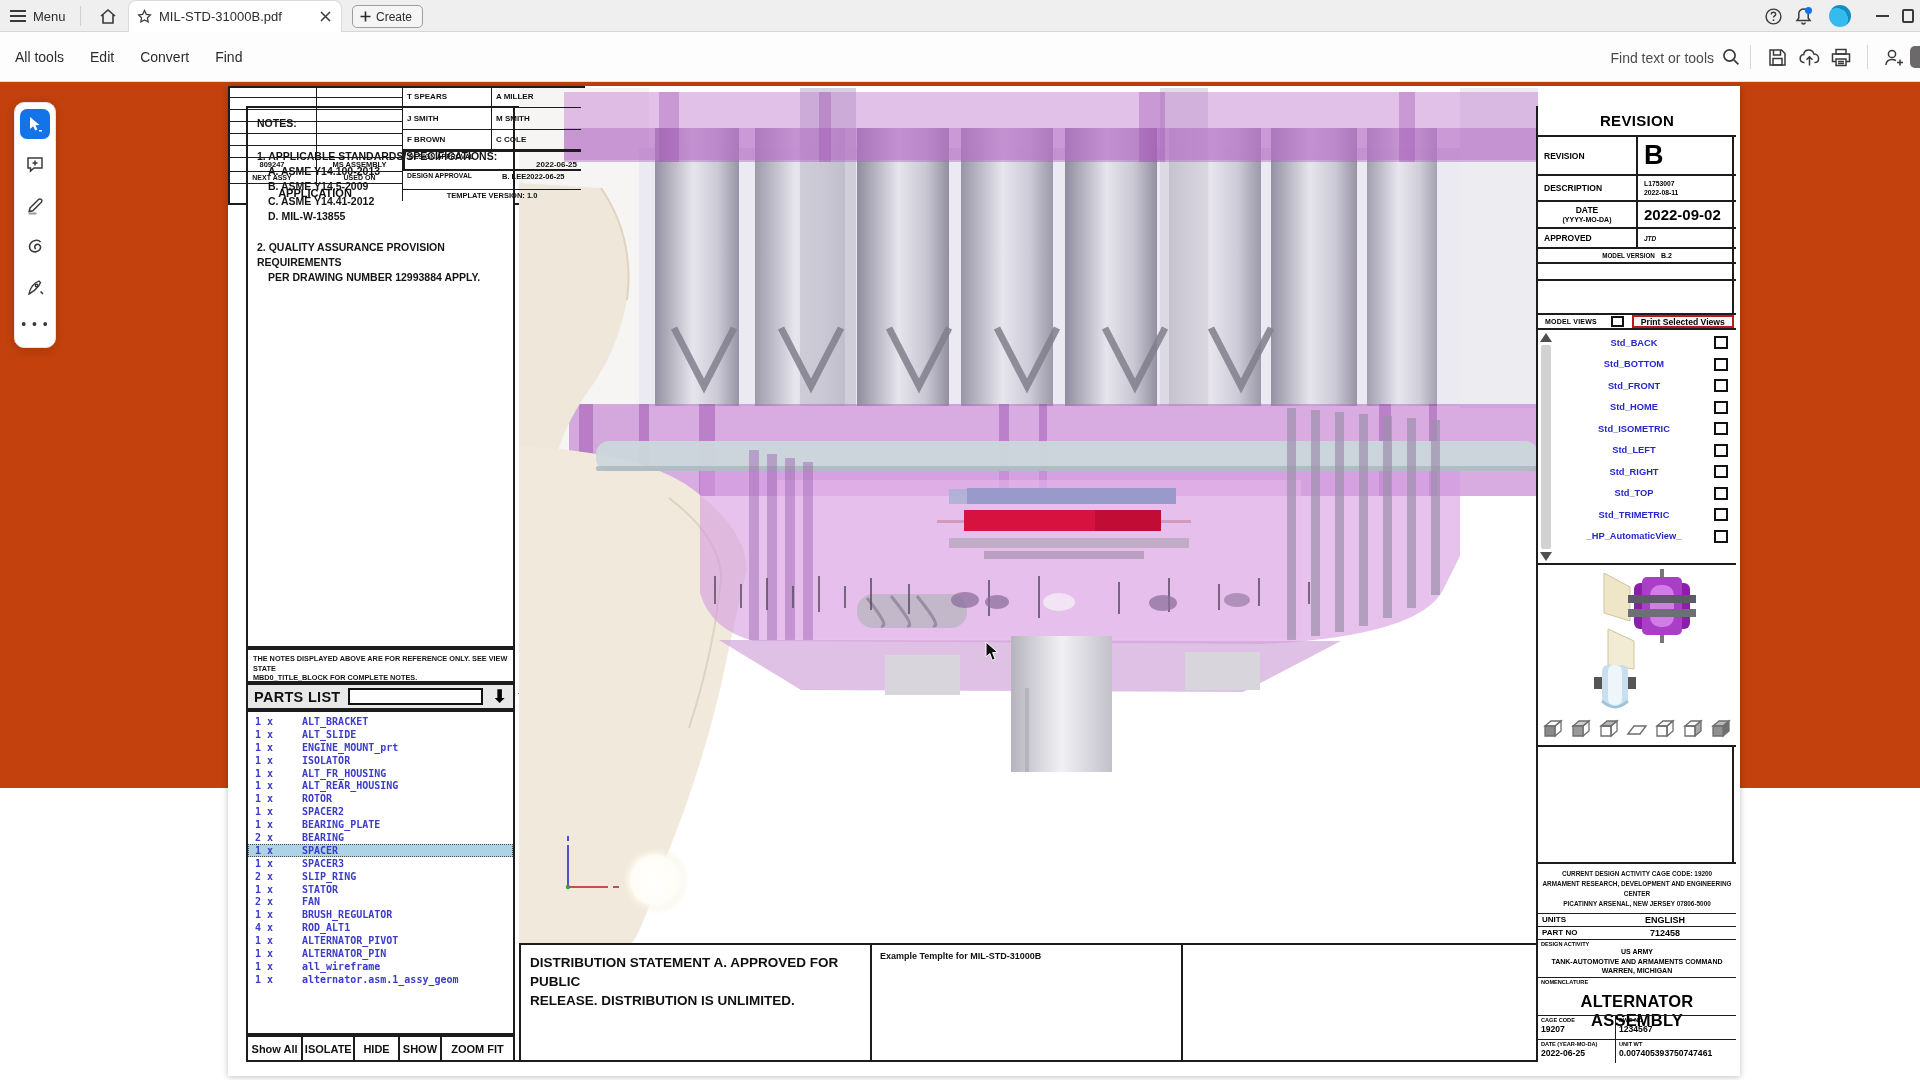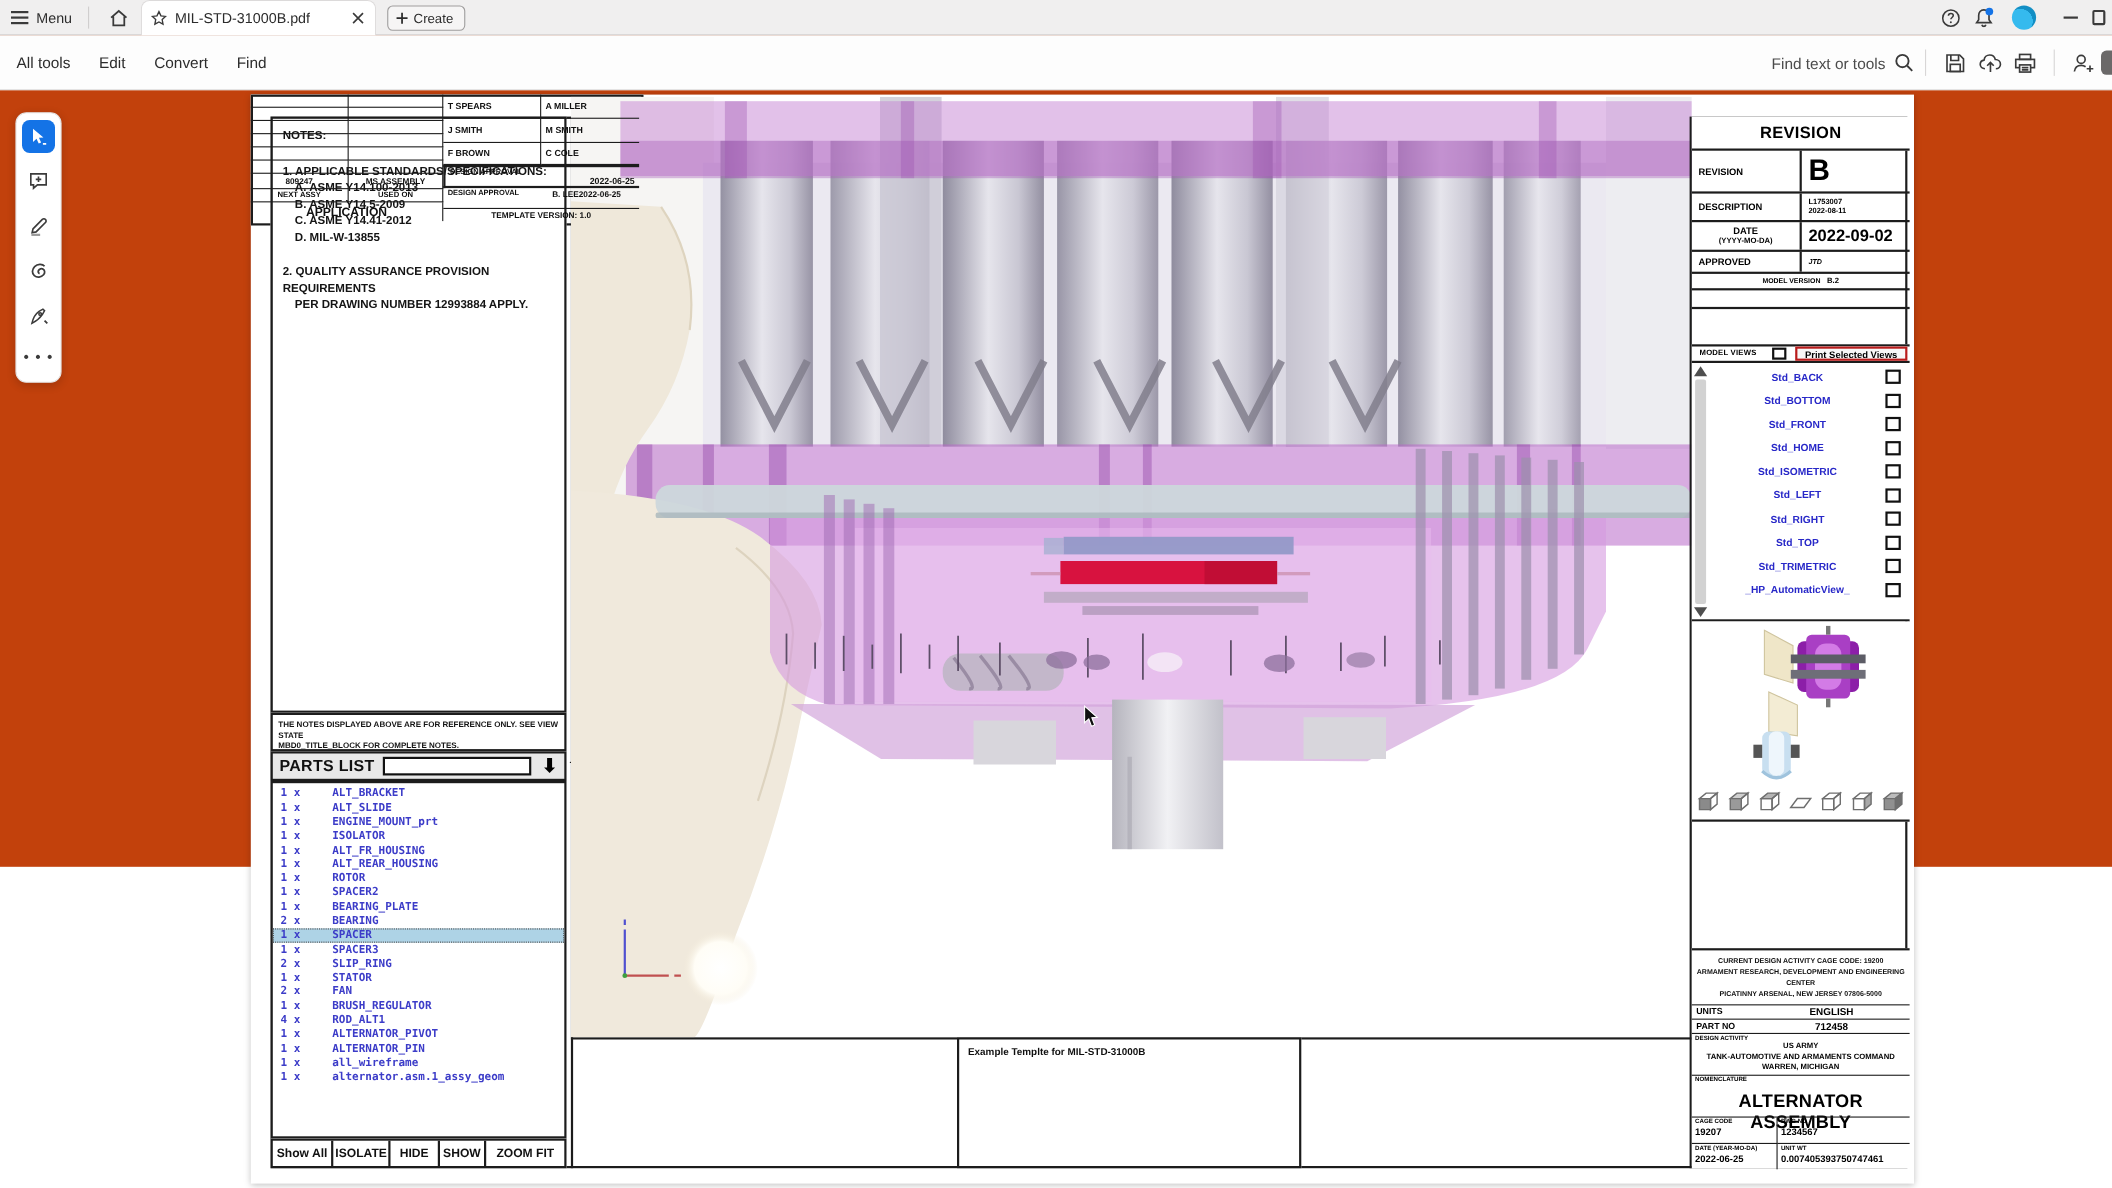--- a/index.html
+++ b/index.html
@@ -568,20 +568,24 @@
 
       <g>
         <path d="M49 757 L49 799" stroke="#5050d0" stroke-width="2"></path>
         <path d="M49 748 L49 753" stroke="#5050d0" stroke-width="2"></path>
         <path d="M49 799 L89 799" stroke="#c05050" stroke-width="2"></path>
         <path d="M94 799 L100 799" stroke="#c05050" stroke-width="2"></path>
         <circle cx="49" cy="799" r="2.2" fill="#3f9f3f"></circle>
       </g>
     </svg>
 
+    <div class="box dist-box">
+      <div>DISTRIBUTION STATEMENT A. APPROVED FOR PUBLIC</div>
+      <div>RELEASE. DISTRIBUTION IS UNLIMITED.</div>
+    </div>
     <div class="box tmpl-box">
       <div>Example Templte for MIL-STD-31000B</div>
     </div>
     <div class="approval" id="approval-table">
 
     <div class="ap-cell" style="left: 0px; top: 0px; width: 89px; height: 12px;"></div>
         <div class="ap-cell" style="left: 89px; top: 0px; width: 86px; height: 12px;"></div>
         <div class="ap-cell" style="left: 0px; top: 12px; width: 89px; height: 12px;"></div>
         <div class="ap-cell" style="left: 89px; top: 12px; width: 86px; height: 12px;"></div>
         <div class="ap-cell" style="left: 0px; top: 24px; width: 89px; height: 12px;"></div>

